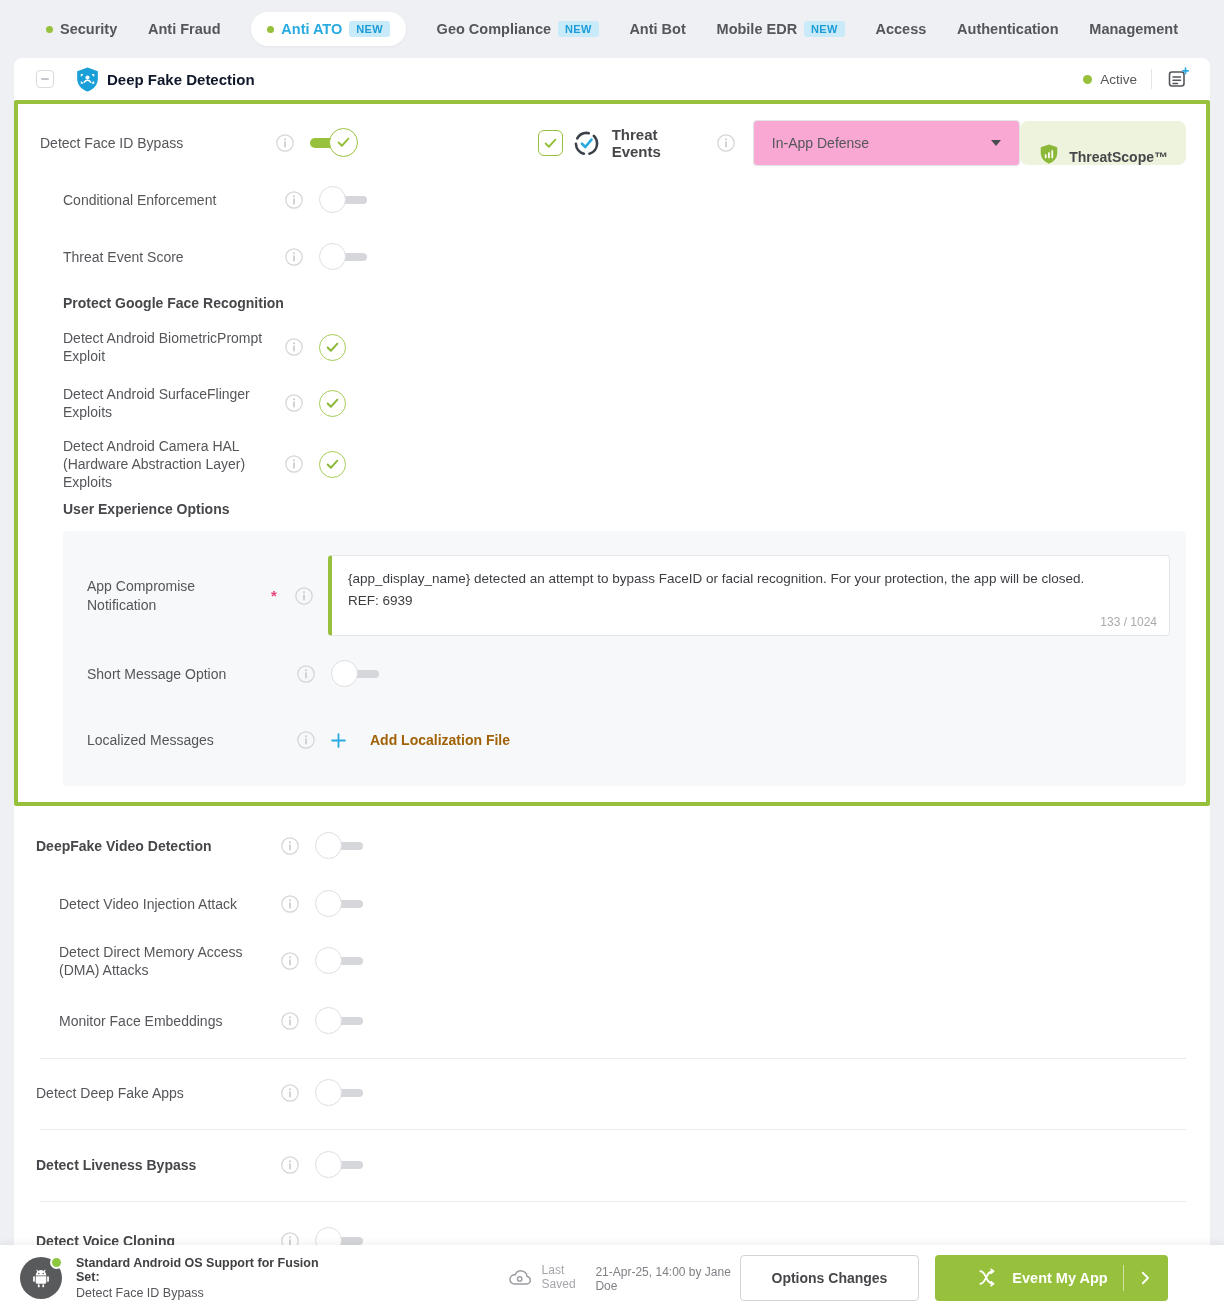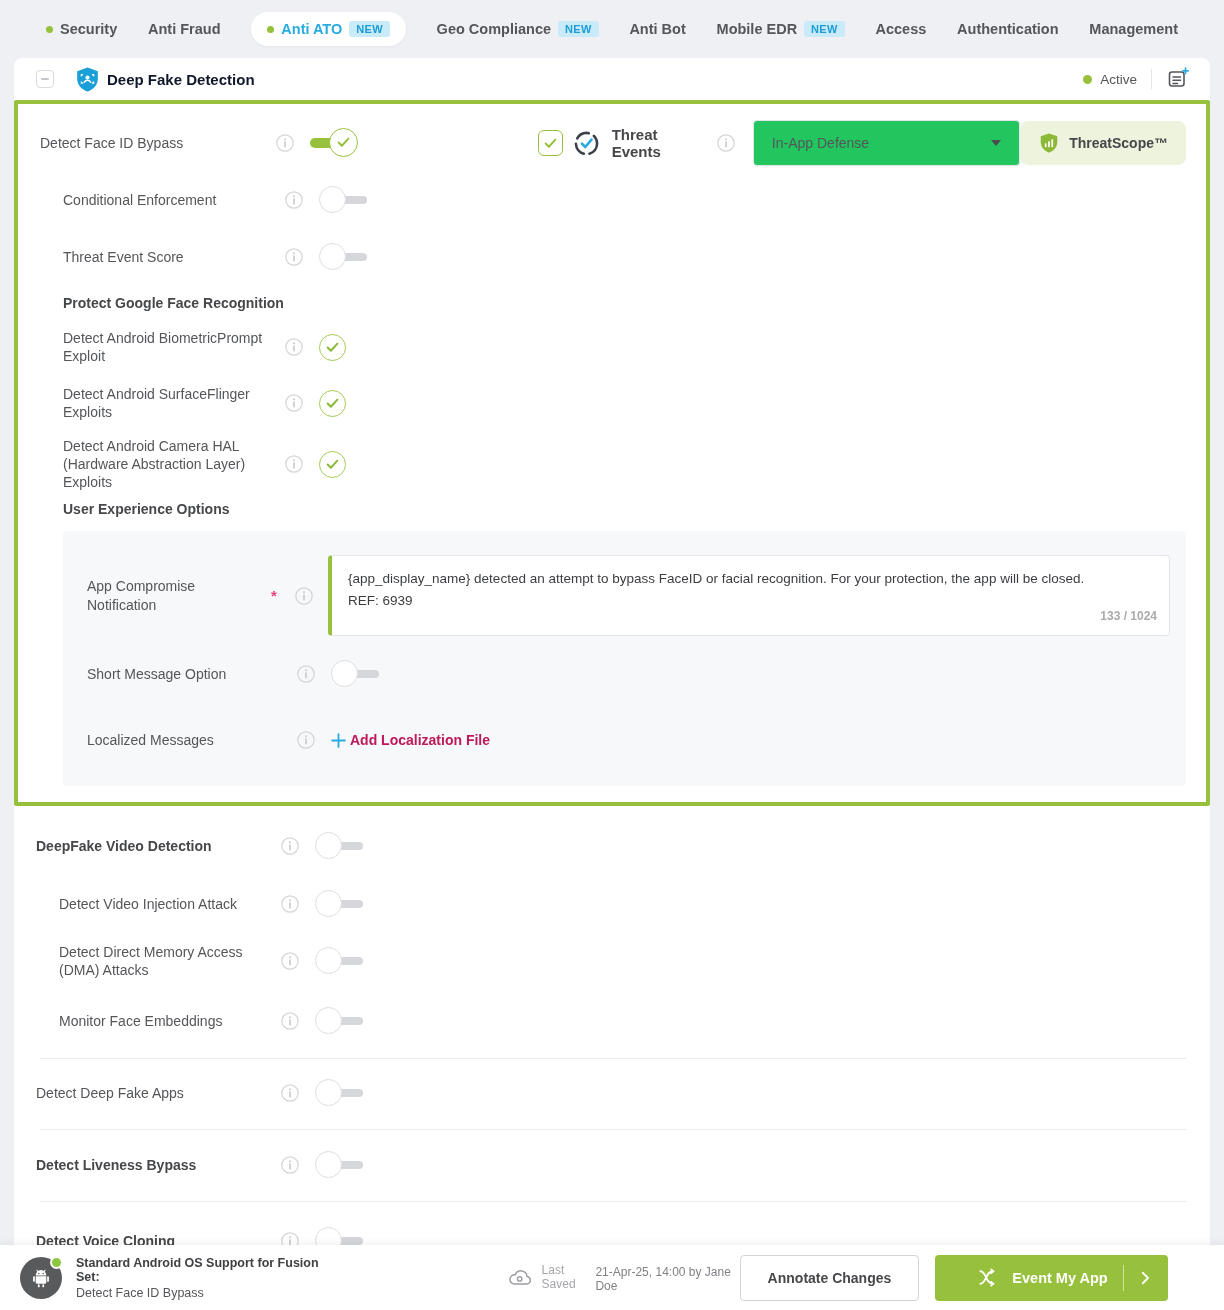--- a/index.html
+++ b/index.html
@@ -51,37 +51,37 @@
   .tgl.on .tgl-track { position:absolute; left:0; top:10px; width:36px; height:10px; background:#97c13c; border-radius:5px; }
   .tgl.on .tgl-knob { position:absolute; right:0; top:0; width:29px; height:29px; background:#fff; border:1.5px solid #97c13c; border-radius:50%; display:flex; align-items:center; justify-content:center; }
 
   .circle-check { width:27px; height:27px; border:1.5px solid #a5cc55; border-radius:50%; display:flex; align-items:center; justify-content:center; flex:0 0 27px; }
   .checkbox { width:26px; height:26px; border:1.5px solid #97c13c; border-radius:6px; display:flex; align-items:center; justify-content:center; background:#fff; cursor:pointer; }
 
   
   .faceid-row { padding:16px 0 0 22px; height:62px; }
   .te-group { display:flex; align-items:center; margin-left:180px; gap:10px; }
   .te-label { font-size:15px; font-weight:700; color:#45474a; margin:0 2px; }
-  .dropdown { margin-left:18px; width:276px; height:46px; background:#22c55e; border:1px solid #e3e5e8; border-radius:4px; box-shadow:0 1px 3px rgba(0,0,0,.04); display:flex; align-items:center; padding:0 18px; font-size:14px; color:#54565a; cursor:pointer; }
+  .dropdown { margin-left:18px; width:276px; height:46px; background:#f9a8d4; border:1px solid #e3e5e8; border-radius:4px; box-shadow:0 1px 3px rgba(0,0,0,.04); display:flex; align-items:center; padding:0 18px; font-size:14px; color:#54565a; cursor:pointer; }
   .caret { margin-left:auto; width:0; height:0; border-left:5px solid transparent; border-right:5px solid transparent; border-top:6px solid #4a4c50; }
-  .threatscope-btn { margin-left:auto; margin-right:20px; height:44px; background:#edf3dd; border-radius:8px; display:flex; align-items:center; gap:9px; padding:0 18px; font-size:14px; font-weight:700; color:#45474a; cursor:pointer; }
+  .threatscope-btn { margin-left:auto; margin-right:20px; height:44px; background:#edf3dd; border-radius:8px; display:flex; align-items:flex-end; gap:9px; padding:0 18px; font-size:14px; font-weight:700; color:#45474a; cursor:pointer; }
 
   
   .ux-panel { margin:14px 20px 0 45px; background:#f7f8f9; border-radius:4px; padding:24px 16px 26px 24px; }
   .ux-row { display:flex; align-items:center; }
   .ux-row .label { width:160px; font-size:14px; color:#54565a; line-height:1.35; }
   .req { color:#e8457b; font-size:15px; font-weight:700; margin-left:24px; width:12px; }
   .ux-row .info-ic { margin-left:12px; }
   .msg-box { position:relative; flex:1; margin-left:15px; background:#fff; border:1px solid #e4e6e9; border-left:4px solid #97c13c; border-radius:4px; padding:12px 16px 24px 16px; }
   .msg-text { font-size:13.5px; color:#3b3d40; line-height:1.6; }
-  .char-counter { position:absolute; right:12px; bottom:12px; font-size:12px; color:#a8aaad;font-weight:bold; }
+  .char-counter { position:absolute; right:12px; bottom:6px; font-size:12px; color:#a8aaad; }
   .sm-row { margin-top:18px; }
   .sm-row .label, .loc-row .label { width:198px; }
   .loc-row { margin-top:26px; }
-  .add-link { display:flex; align-items:center; gap:4px; margin-left:16px; color:#be185d; font-size:14px; font-weight:600; cursor:pointer; }
+  .add-link { display:flex; align-items:center; gap:24px; margin-left:16px; color:#a16207; font-size:14px; font-weight:600; cursor:pointer; }
 
   .hr { height:1px; background:#e9ebed; margin:0 24px 0 26px; }
 
   
   .footer { position:absolute; left:0; right:0; bottom:0; height:65px; background:#fff; box-shadow:0 -2px 8px rgba(0,0,0,.06); display:flex; align-items:center; padding:0 56px 0 20px; }
   .avatar { position:relative; width:42px; height:42px; border-radius:50%; background:#595a5c; display:flex; align-items:center; justify-content:center; flex:0 0 42px; }
   .avatar .online { position:absolute; top:-1px; right:-1px; width:13px; height:13px; border-radius:50%; background:#8dc63f; border:2px solid #fff; }
   .fusion-text { margin-left:14px; }
   .fusion-title { font-size:12.5px; font-weight:700; color:#3f4144; }
   .fusion-sub { font-size:12.5px; color:#54565a; margin-top:2px; }
@@ -499,21 +499,21 @@
         <circle cx="12.2" cy="13.4" r="2.1"></circle>
       </svg>
     </span>
     <div class="saved-col">
       <span class="saved-label">Last Saved</span>
       <span class="saved-value">21-Apr-25, 14:00 by Jane Doe</span>
     </div>
   </div>
 
   <button class="annotate-btn">
-    <span>Annotate Changes</span>
+    <span>Options Changes</span>
   </button>
 
   <button class="build-btn">
     <span style="display:flex;">
       <svg width="23" height="23" viewBox="0 0 24 24" fill="none" stroke="#fff" stroke-width="1.9" stroke-linecap="round">
         <path d="M3.5 5.5c6.5 0 5 13 13.5 13"></path>
         <path d="M3.5 18.5c6.5 0 5-13 13.5-13"></path>
         <path d="M14.8 3.5l2.2 2-2.2 2"></path>
         <path d="M14.8 16.5l2.2 2-2.2 2"></path>
       </svg>

